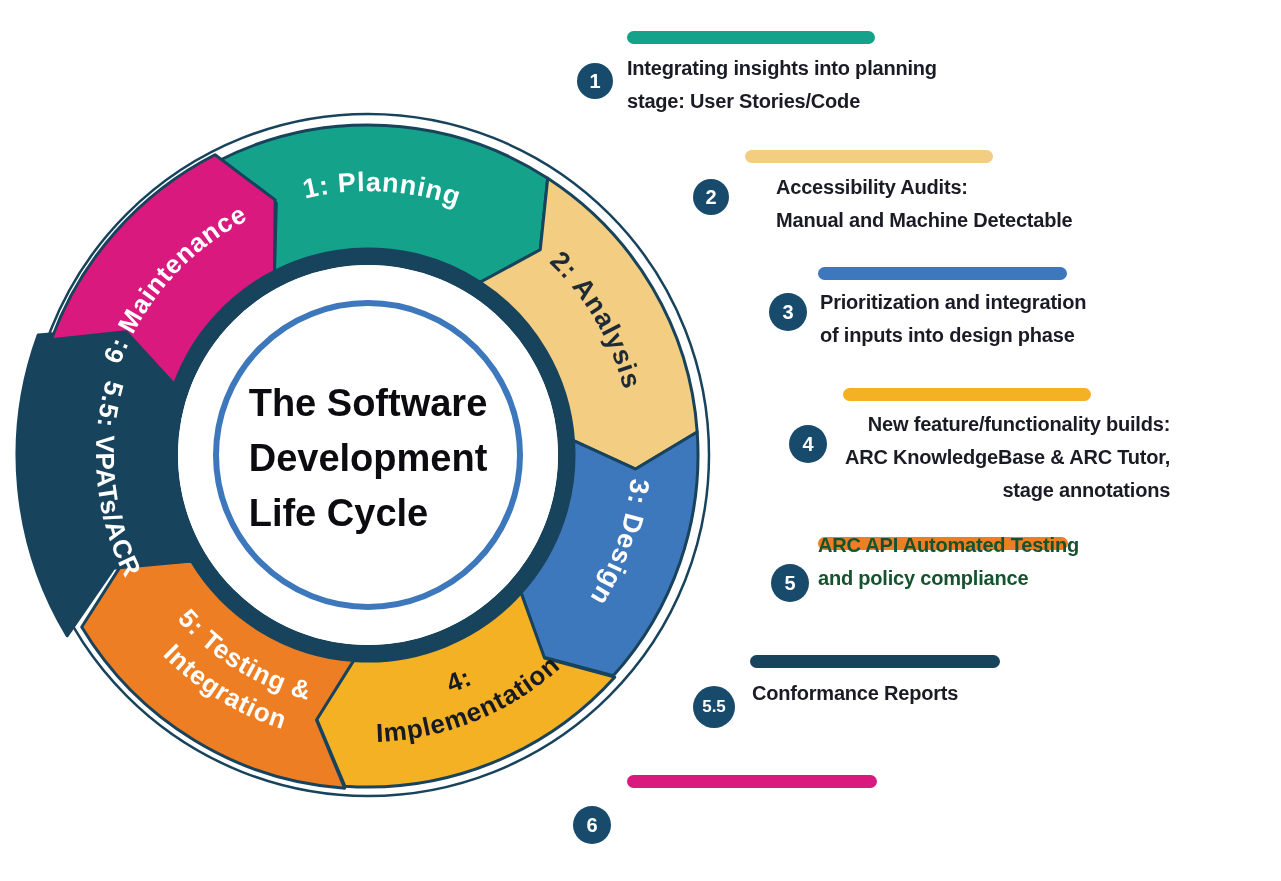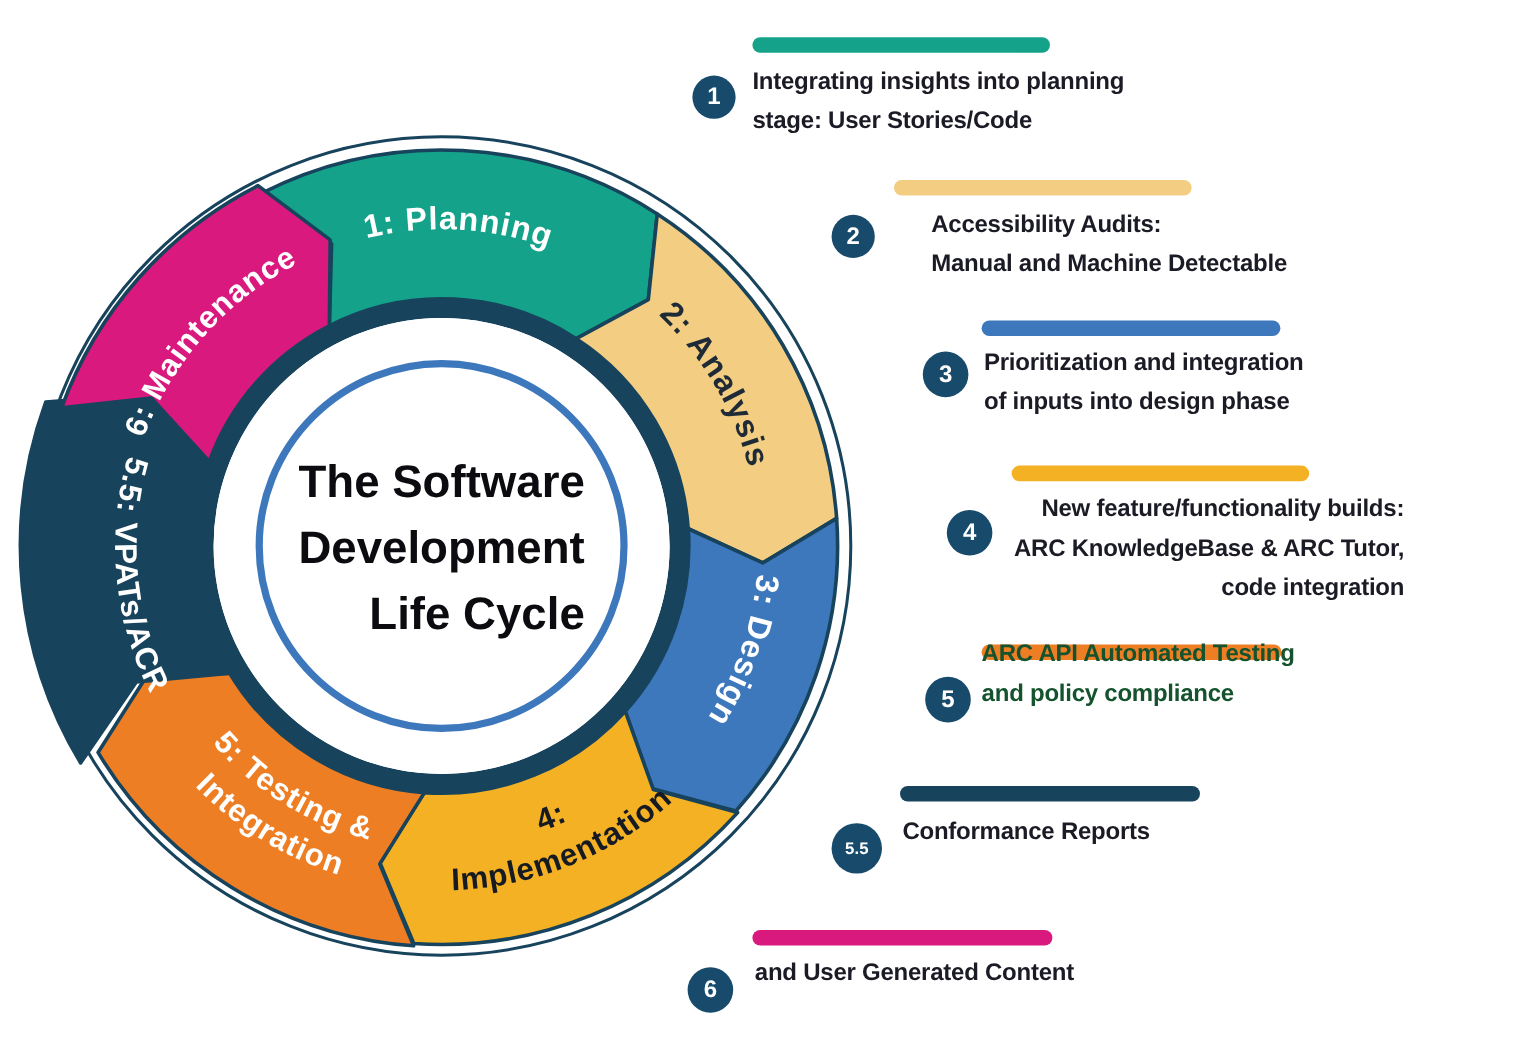--- a/index.html
+++ b/index.html
@@ -9,21 +9,21 @@
     height: 881px;
     overflow: hidden;
     background: #ffffff;
     font-family: "Liberation Sans", sans-serif;
   }
   #wheel-svg { position: absolute; left: 0; top: 0; }
   .center-title {
     position: absolute;
     left: 368px; top: 458px;
     transform: translate(-50%, -50%);
-    text-align: right;
+    text-align: left;
     font-size: 38px;
     font-weight: 700;
     line-height: 55px;
     color: #0b0b10;
     letter-spacing: 0px;
     white-space: nowrap;
   }
   .seg-label {
     font-family: "Liberation Sans", sans-serif;
     font-weight: 700;
@@ -118,39 +118,38 @@
           <div>Prioritization and integration</div>
           <div>of inputs into design phase</div>
         </div>
       </div>
       <div>
         <div class="legend-bar" style="left: 843px; top: 388px; width: 248px; background: rgb(244, 177, 36);"></div>
         <div class="legend-badge" style="left: 789px; top: 425px; width: 38px; height: 38px; background: rgb(23, 74, 107); font-size: 20px;">4</div>
         <div class="legend-text" style="left: 845px; top: 408px; color: rgb(27, 27, 38); text-align: right;">
           <div>New feature/functionality builds:</div>
           <div>ARC KnowledgeBase &amp; ARC Tutor,</div>
-          <div>code integration</div>
+          <div>stage annotations</div>
         </div>
       </div>
       <div>
         <div class="legend-bar" style="left: 818px; top: 537px; width: 250px; background: rgb(238, 126, 35);"></div>
         <div class="legend-badge" style="left: 771px; top: 564px; width: 38px; height: 38px; background: rgb(23, 74, 107); font-size: 20px;">5</div>
         <div class="legend-text" style="left: 818px; top: 529px; color: #14532d;">
           <div>ARC API Automated Testing</div>
           <div>and policy compliance</div>
         </div>
       </div>
       <div>
         <div class="legend-bar" style="left: 750px; top: 655px; width: 250px; background: rgb(23, 67, 92);"></div>
-        <div class="legend-badge" style="left: 693px; top: 686px; width: 42px; height: 42px; background: rgb(23, 74, 107); font-size: 14px;">5.5</div>
+        <div class="legend-badge" style="left: 693px; top: 686px; width: 42px; height: 42px; background: rgb(23, 74, 107); font-size: 17px;">5.5</div>
         <div class="legend-text" style="left: 752px; top: 677px; color: rgb(27, 27, 38);">
           <div>Conformance Reports</div>
         </div>
       </div>
       <div>
         <div class="legend-bar" style="left: 627px; top: 775px; width: 250px; background: rgb(217, 25, 126);"></div>
         <div class="legend-badge" style="left: 573px; top: 806px; width: 38px; height: 38px; background: rgb(23, 74, 107); font-size: 20px;">6</div>
         <div class="legend-text" style="left: 629px; top: 795px; color: rgb(27, 27, 38);">
-          <div>and User Generated Content</div>
         </div>
       </div>
     </div>
 </div>
 
 </body></html>

